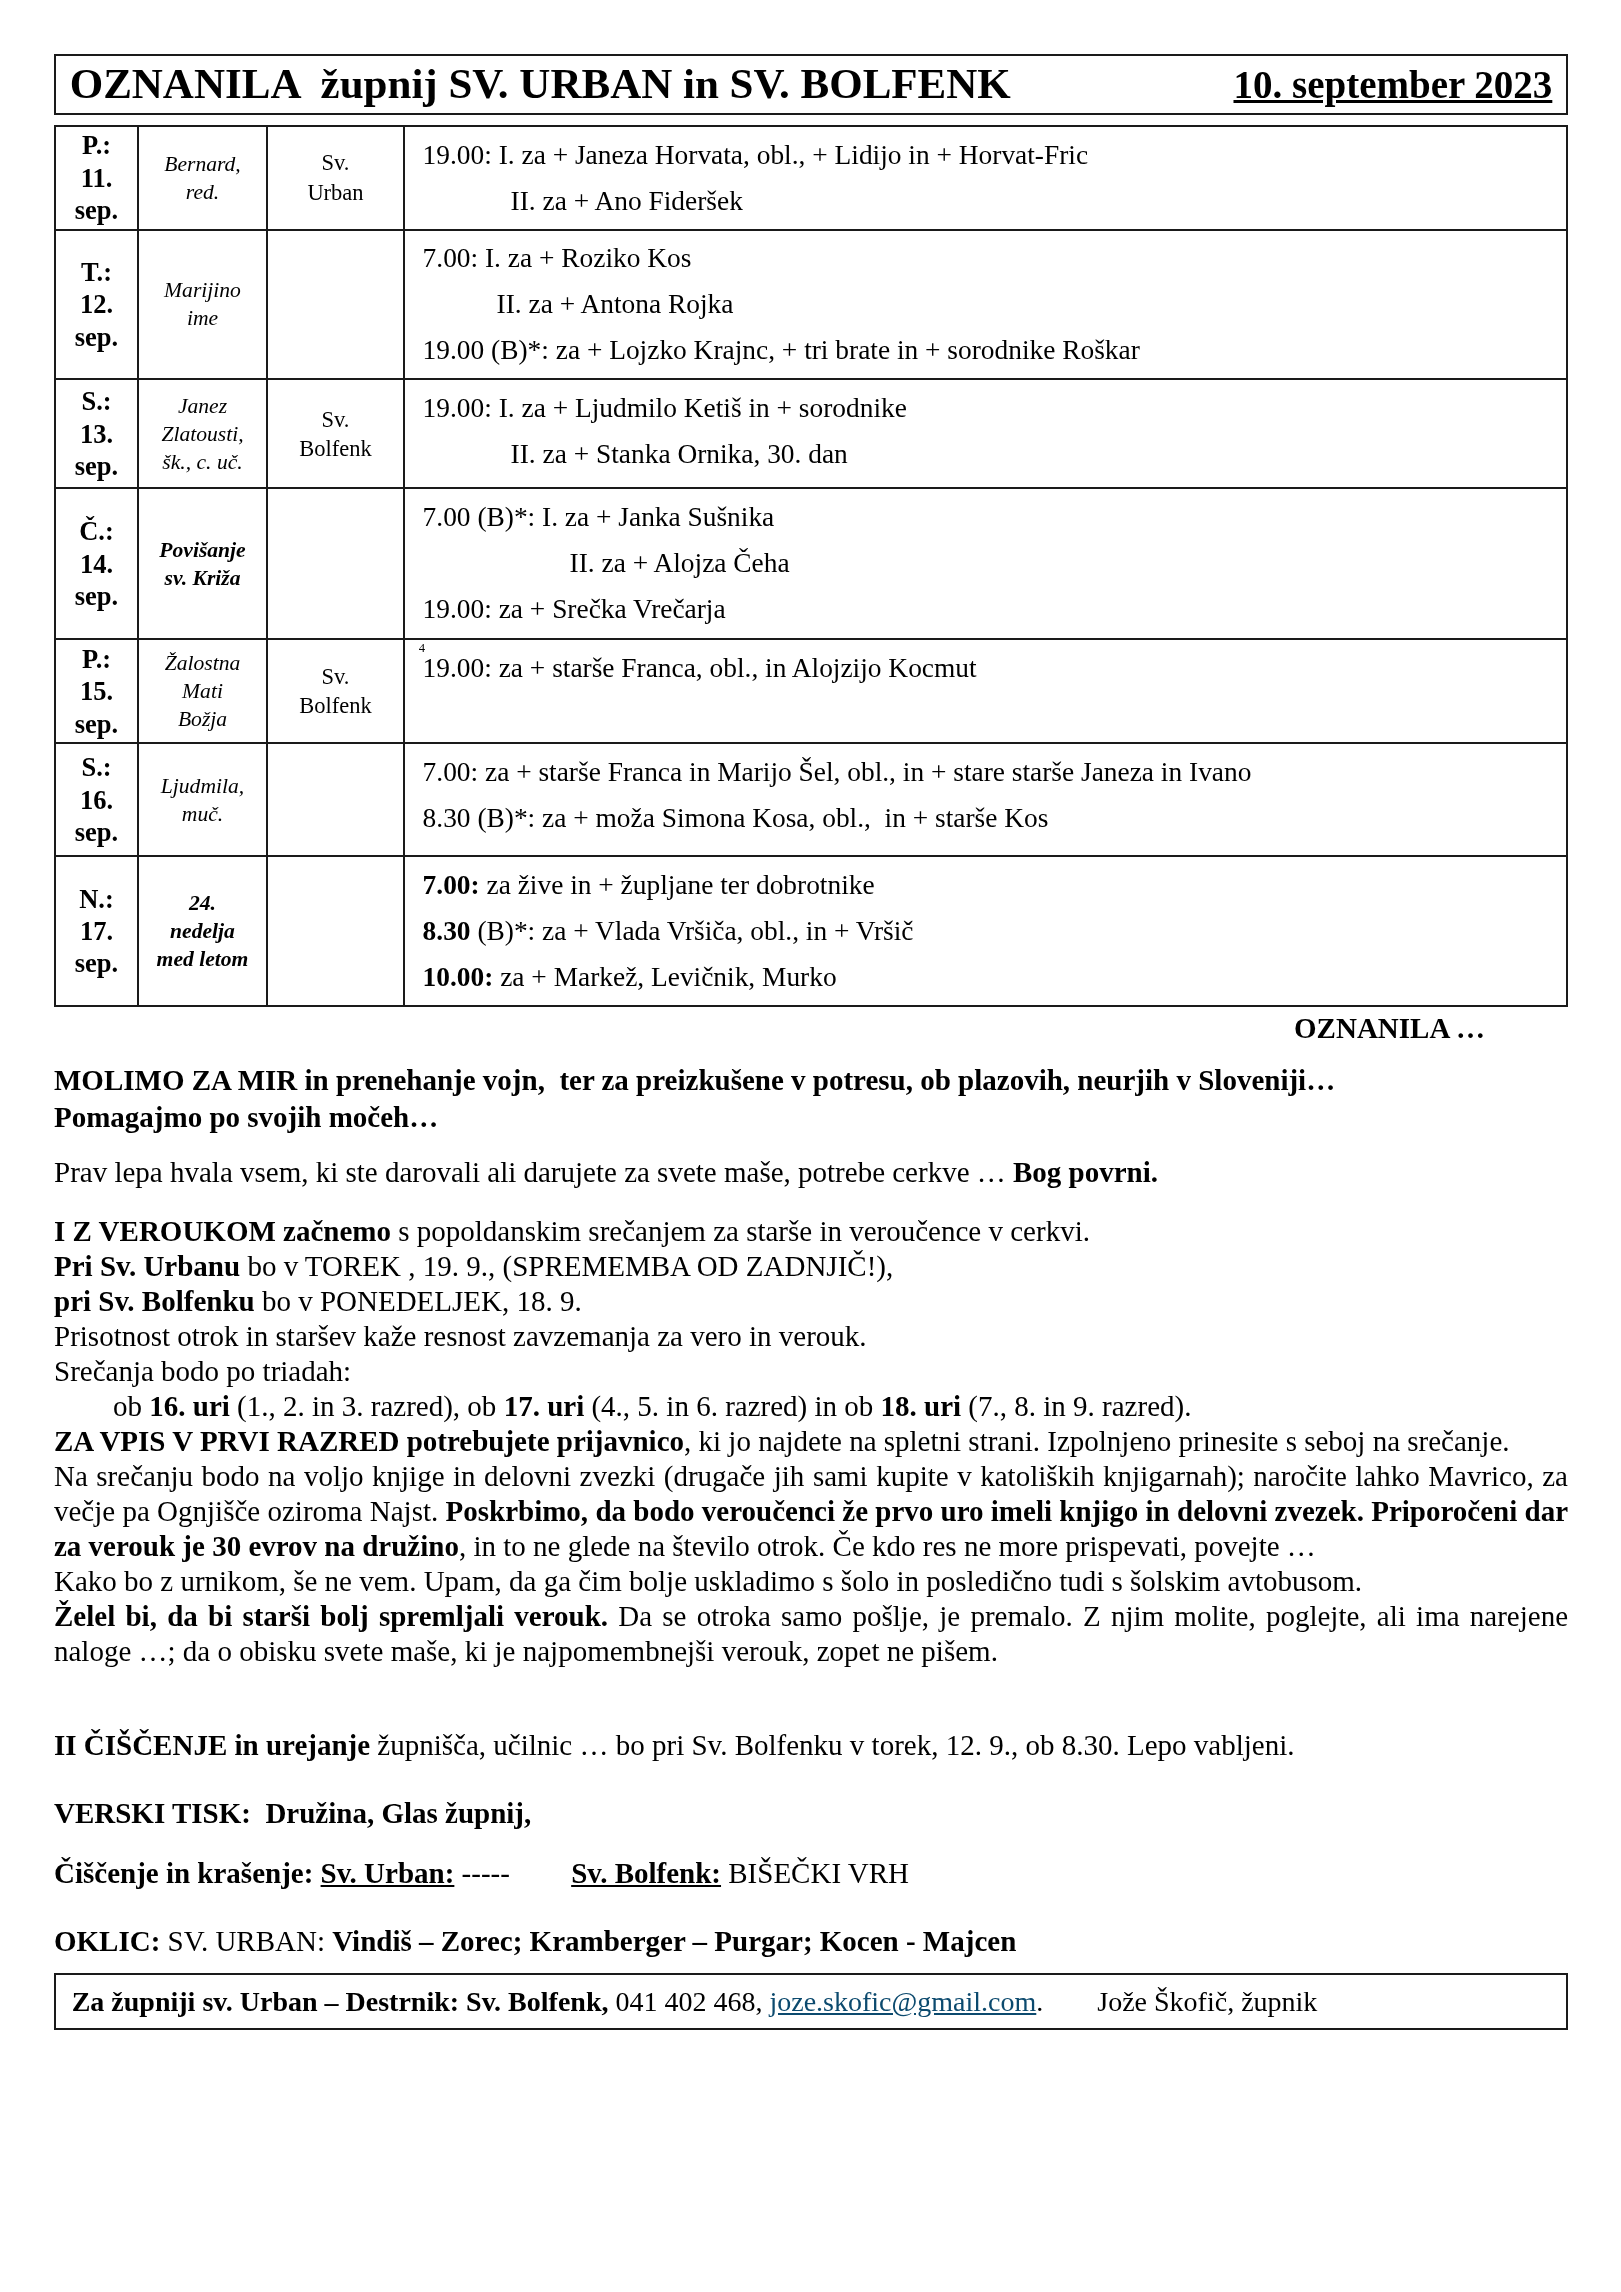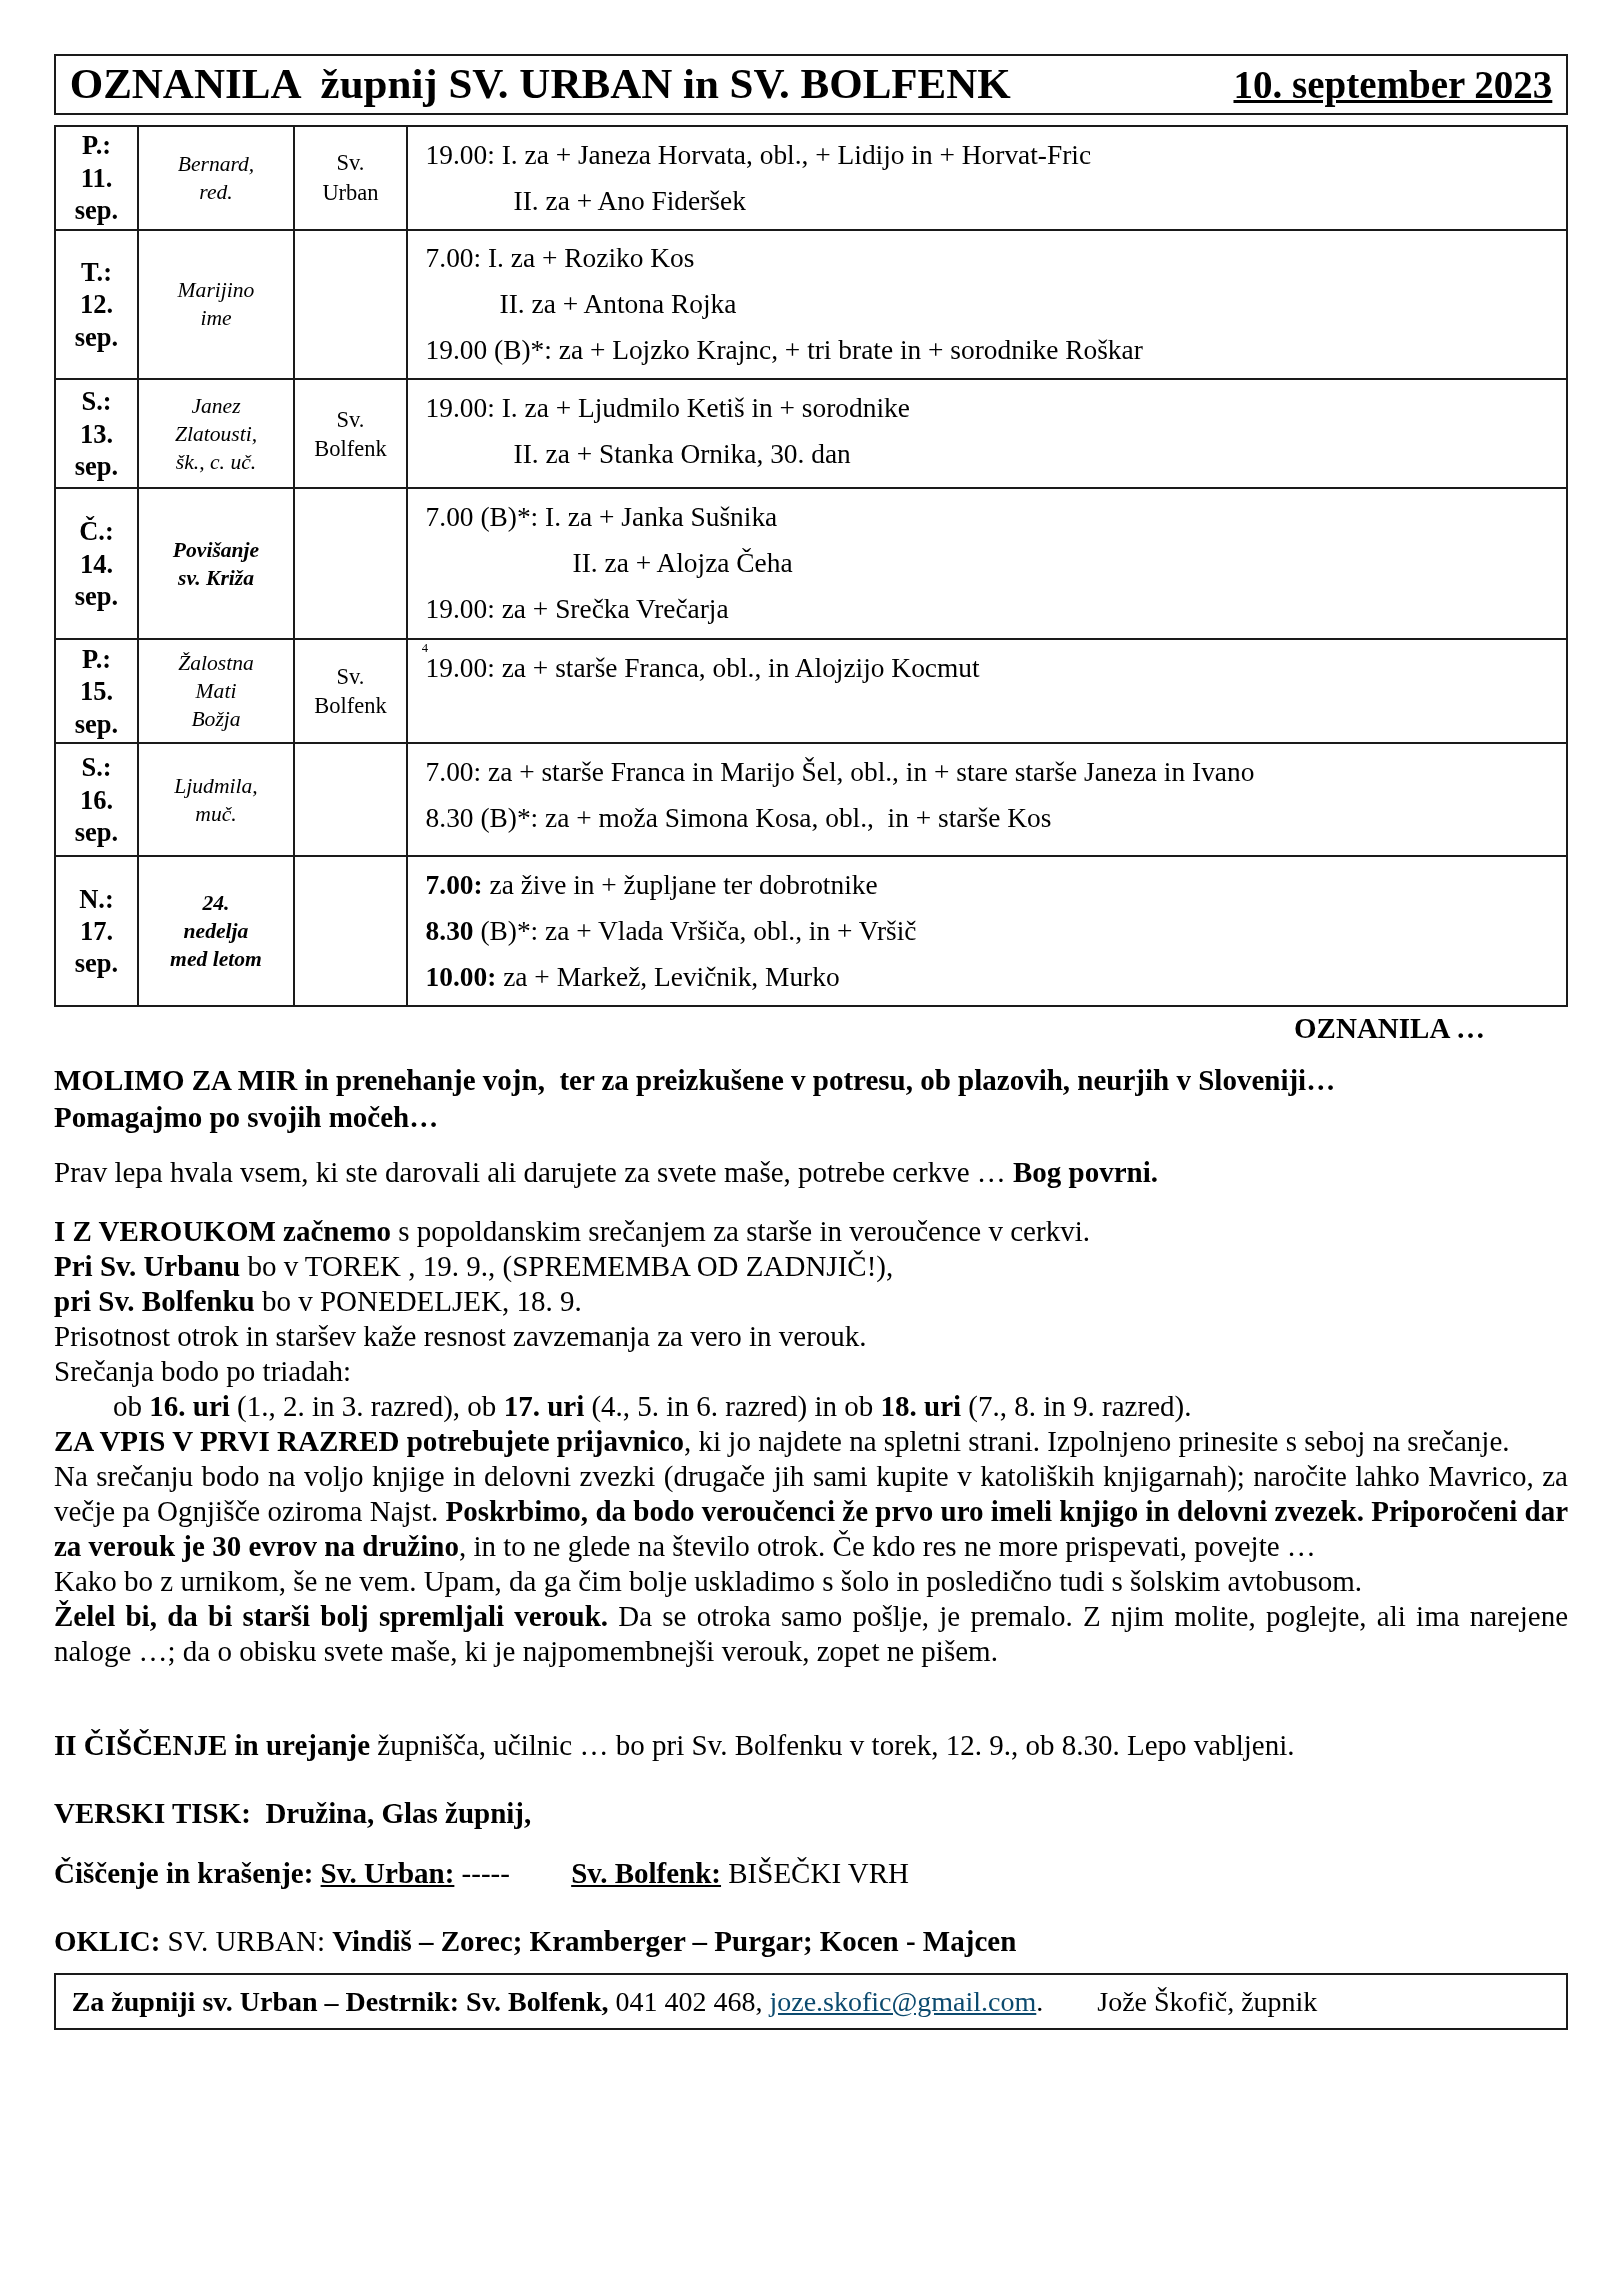--- a/index.html
+++ b/index.html
@@ -19,23 +19,23 @@
   .title { font-weight:bold; font-size:43px; white-space:pre-wrap; letter-spacing:0px;text-align:center; }
   .hdate { font-weight:bold; font-size:39px;text-decoration:underline; }
 
   
   .subheader { display:flex; justify-content:space-between; align-items:baseline; margin-top:43px; font-size:28px; }
 
   
   table.mass-table { border-collapse:collapse; width:100%; margin-top:9.8px; table-layout:fixed; }
   .mass-table td { border:2px solid #1a1a1a; vertical-align:middle; }
   td.day   { width:83px;  text-align:center; font-weight:bold; font-size:26.5px; white-space:pre-line; line-height:1.22; }
-  td.feast { width:156px; text-align:center; font-style:italic; font-size:21.6px; white-space:pre-line; line-height:1.3; }
+  td.feast { width:129px; text-align:center; font-style:italic; font-size:21.6px; white-space:pre-line; line-height:1.3; }
   td.feast.bold { font-weight:bold; }
-  td.church{ width:113px; text-align:center; font-size:22.5px; white-space:pre-line; line-height:1.3; }
+  td.church{ width:137px; text-align:center; font-size:22.5px; white-space:pre-line; line-height:1.3; }
   td.masses{ padding:4.9px 7.8px 4.9px 17.6px; vertical-align:top; position:relative; }
   .mass-line { font-size:27.4px; line-height:46px; white-space:pre-wrap; }
   .ind-75 { padding-left:74px; } .ind-90 { padding-left:88px; } .ind-150 { padding-left:147px; }
   .note { position:absolute; top:2px; left:13.7px; font-size:12.7px; line-height:12.7px; }
 
   
   .oz-head { margin-top:3px; text-align:right; padding-right:83px; font-weight:bold; font-size:29px; line-height:36px; }
   .para { font-size:29px; line-height:35px; }
   .p-molimo { margin-top:15.7px; font-weight:bold; white-space:pre-wrap; line-height:37px; }
   .p-hvala { margin-top:19.6px; }

